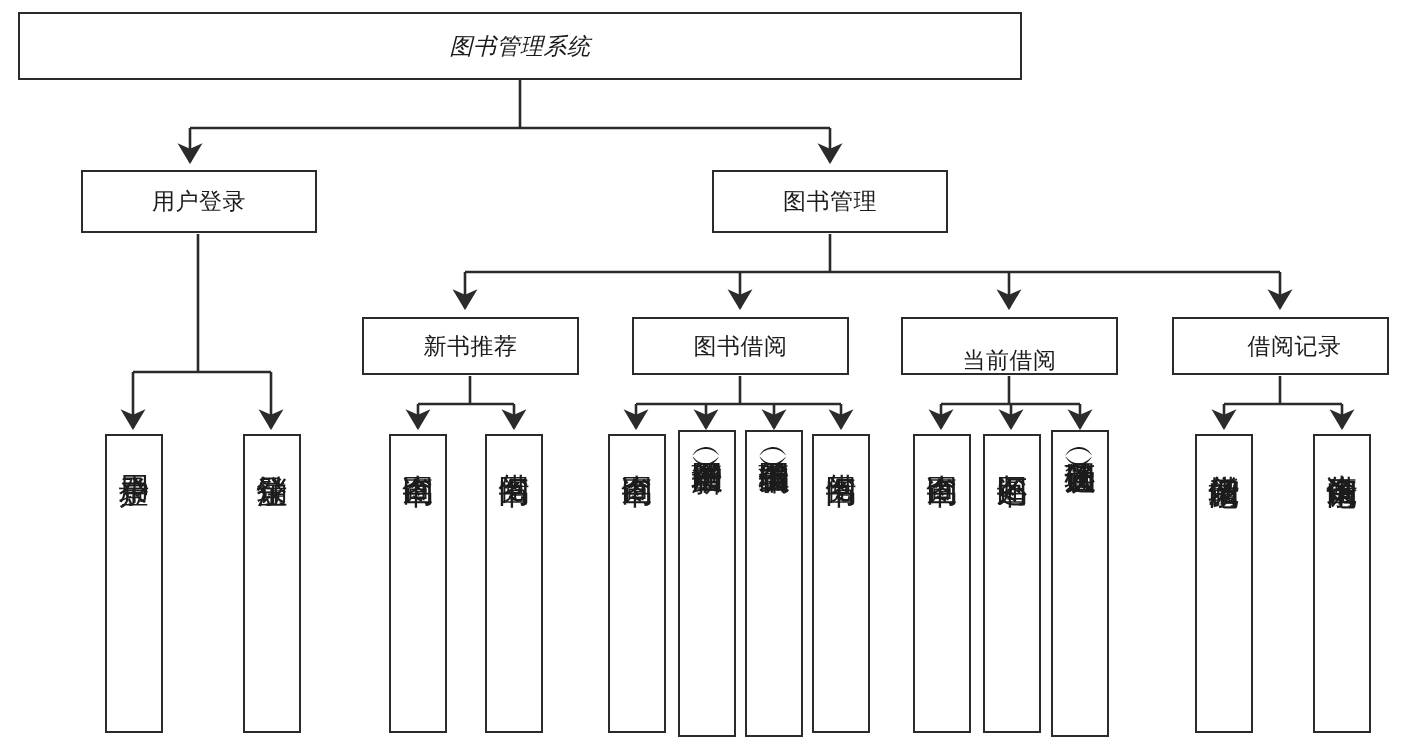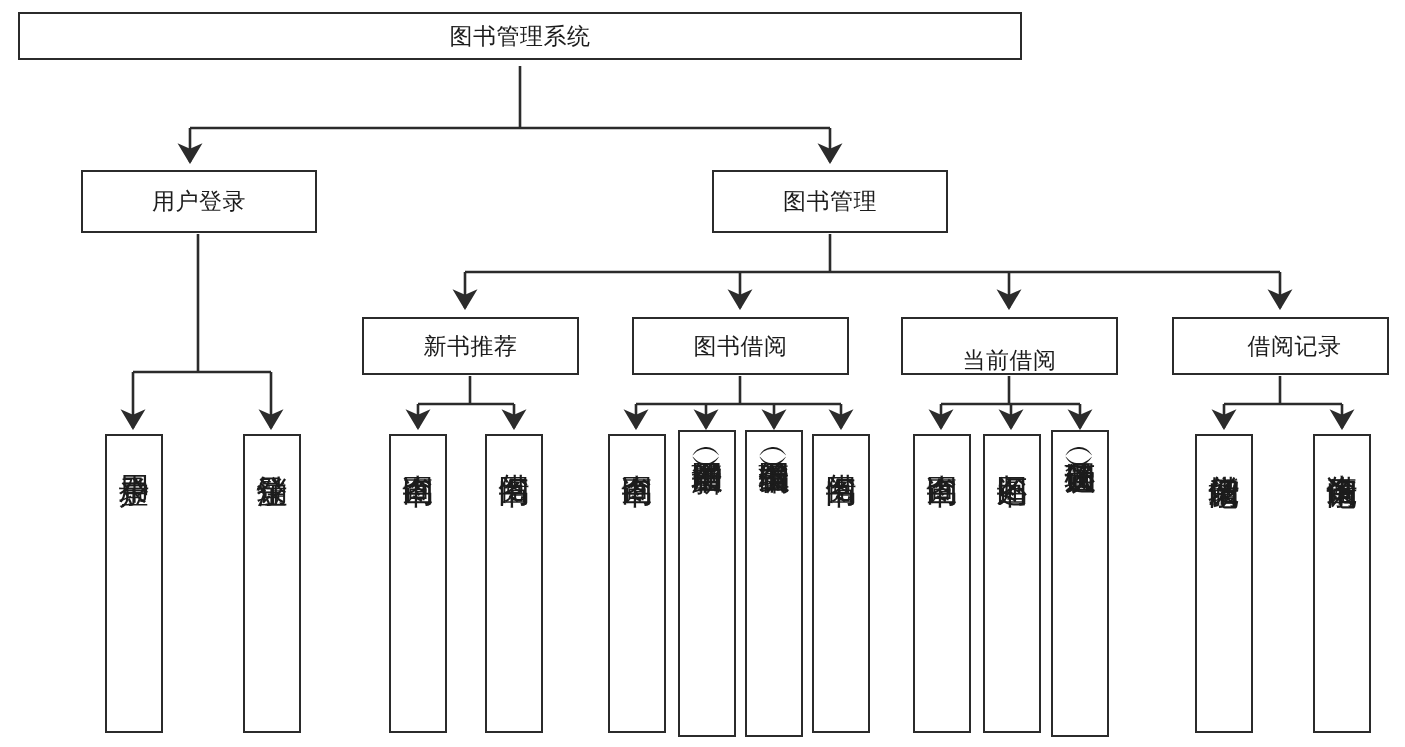--- a/index.html
+++ b/index.html
@@ -122,21 +122,21 @@
       <path d="M 1011 404 L 1011 428" marker-end="url(#arrow)"></path>
       <path d="M 1080 404 L 1080 428" marker-end="url(#arrow)"></path>
 
       <path d="M 1280 376 L 1280 404"></path>
       <path d="M 1224 404 L 1342 404"></path>
       <path d="M 1224 404 L 1224 428" marker-end="url(#arrow)"></path>
       <path d="M 1342 404 L 1342 428" marker-end="url(#arrow)"></path>
     </g>
   </svg>
 
-  <div class="node horiz" style="left:18px; top:12px; width:1004px; height:48px;">
+  <div class="node horiz" style="left:18px; top:12px; width:1004px; height:68px;font-style:italic;">
     <span class="node-label">图书管理系统</span>
   </div>
 
   <div class="node horiz" style="left:81px; top:170px; width:236px; height:63px;">
     <span class="node-label">用户登录</span>
   </div>
   <div class="node horiz" style="left:712px; top:170px; width:236px; height:63px;">
     <span class="node-label">图书管理</span>
   </div>
 

